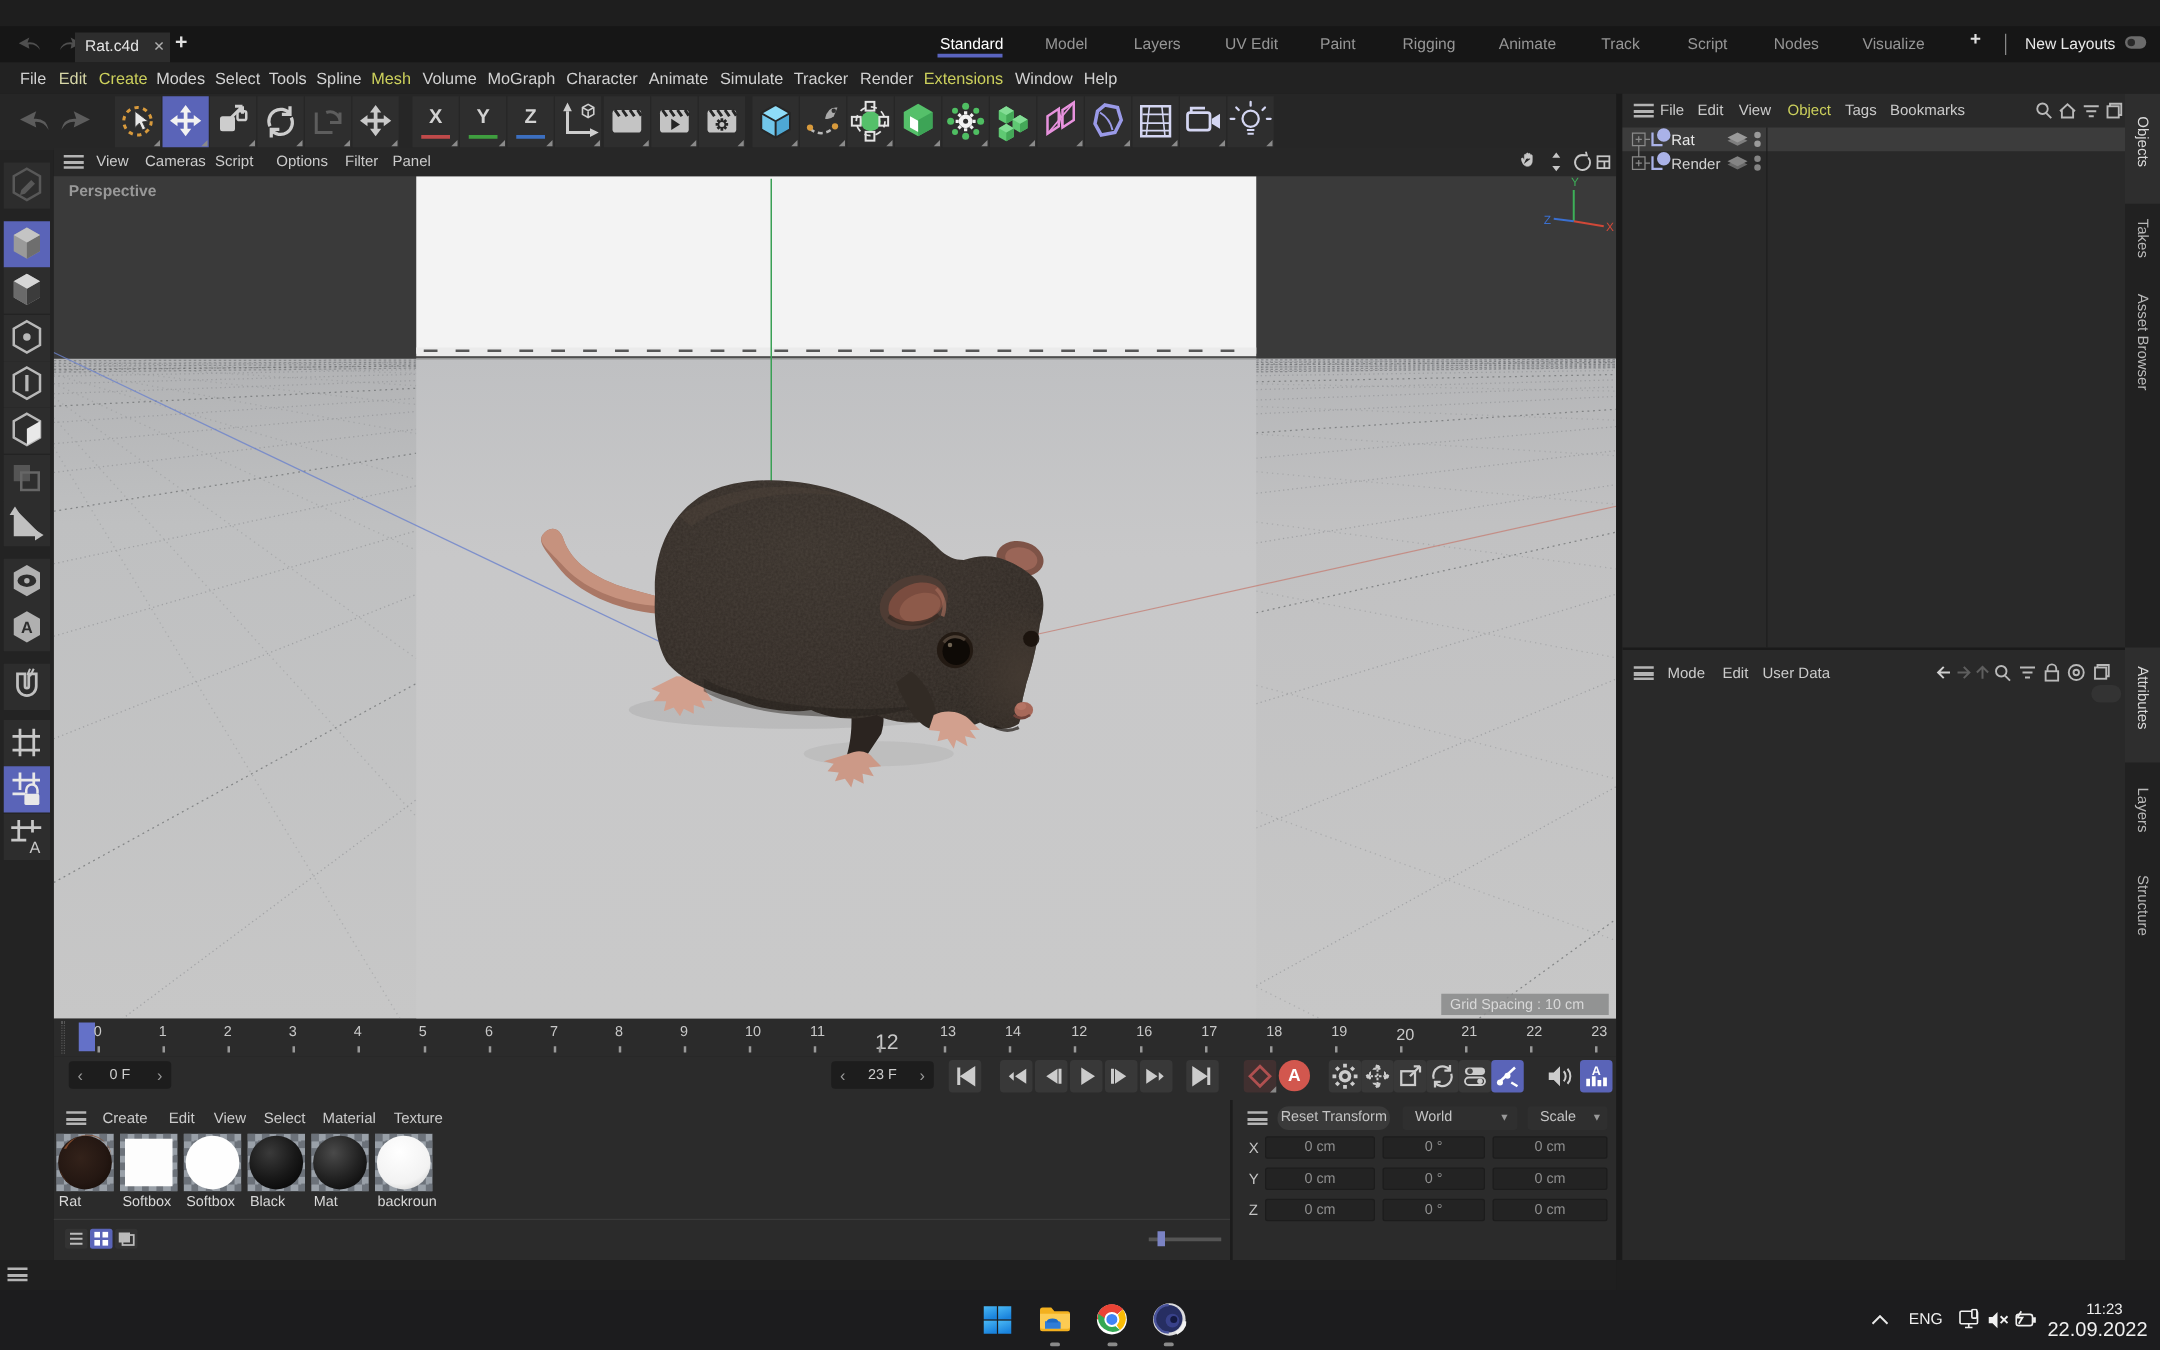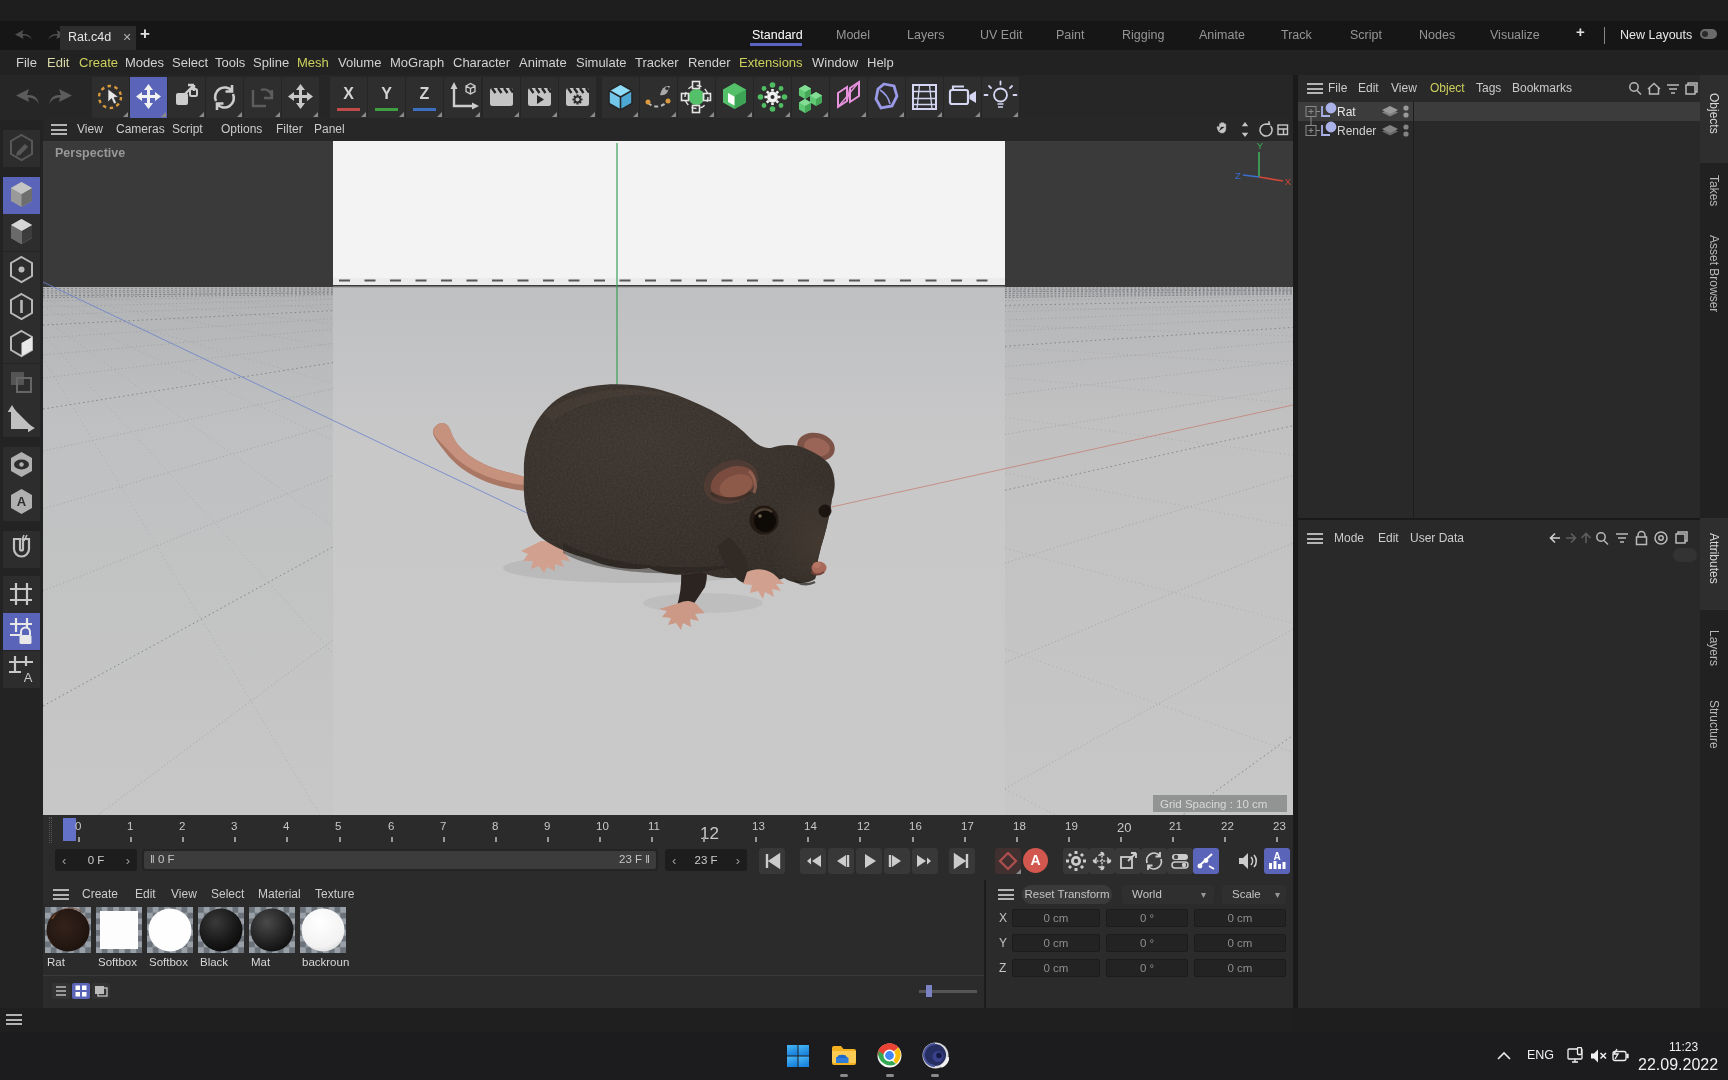--- a/index.html
+++ b/index.html
@@ -612,25 +612,20 @@
     <div class="abs" style="left:1181px;top:22px;width:1.5px;height:5px;background:#999"></div>
     <span class="abs" style="left:1230px;top:5px;font-size:11.5px;color:#c8c8c8">23</span>
     <div class="abs" style="left:1233px;top:22px;width:1.5px;height:5px;background:#999"></div>
   </div>
   <div class="abs" id="transport">
     <div class="abs spin" style="left:12px;width:82px">
         <span class="chv">‹</span>
         <span class="sv">0 F</span>
         <span class="chv">›</span>
       </div>
-    <div class="abs" style="left:99px;top:4px;width:516px;height:22px;background:#242424;border-radius:3px">
-      <div class="abs" style="left:2px;top:2px;width:512px;height:18px;background:#3c3c3c;border-radius:2px"></div>
-      <span class="abs" style="left:8px;top:4px;font-size:11.5px;color:#c4c4c4">‖ 0 F</span>
-      <span class="abs" style="right:8px;top:4px;font-size:11.5px;color:#c4c4c4">23 F ‖</span>
-    </div>
     <div class="abs spin" style="left:622px;width:82px">
         <span class="chv">‹</span>
         <span class="sv">23 F</span>
         <span class="chv">›</span>
       </div>
     <div class="pbtn" style="left:716px"><svg width="28" height="28" viewBox="0 0 28 28">
           <path d="M9 7 v14 M21 8 L12 14 L21 20 Z" stroke="#ccc" stroke-width="2.4" fill="#ccc"></path>
         </svg></div>
     <div class="pbtn" style="left:757px"><svg width="28" height="28" viewBox="0 0 28 28">
           <path d="M8 14 l4 -3.5 v7 Z M22 8 L13 14 L22 20 Z" fill="#ccc"></path>

